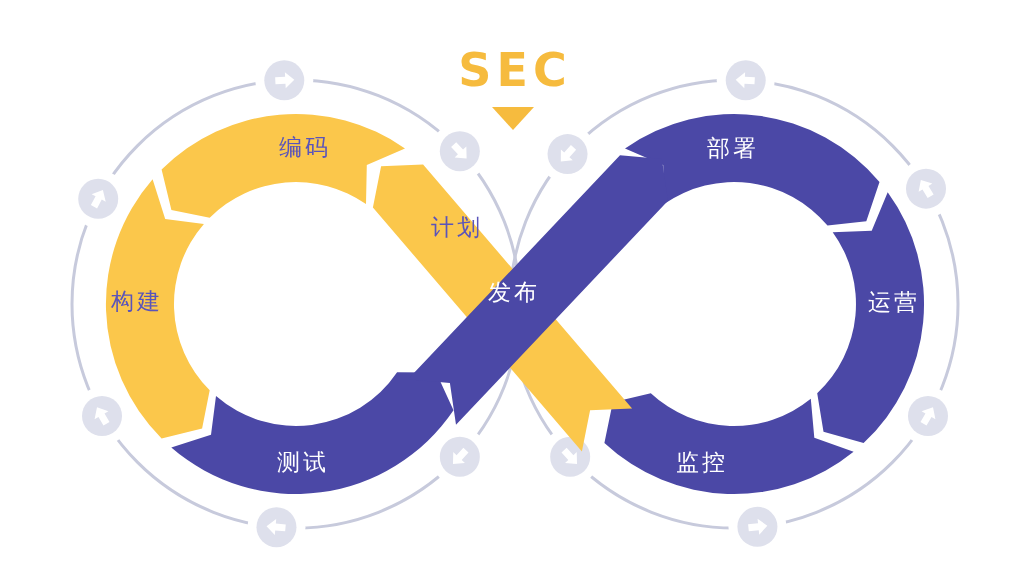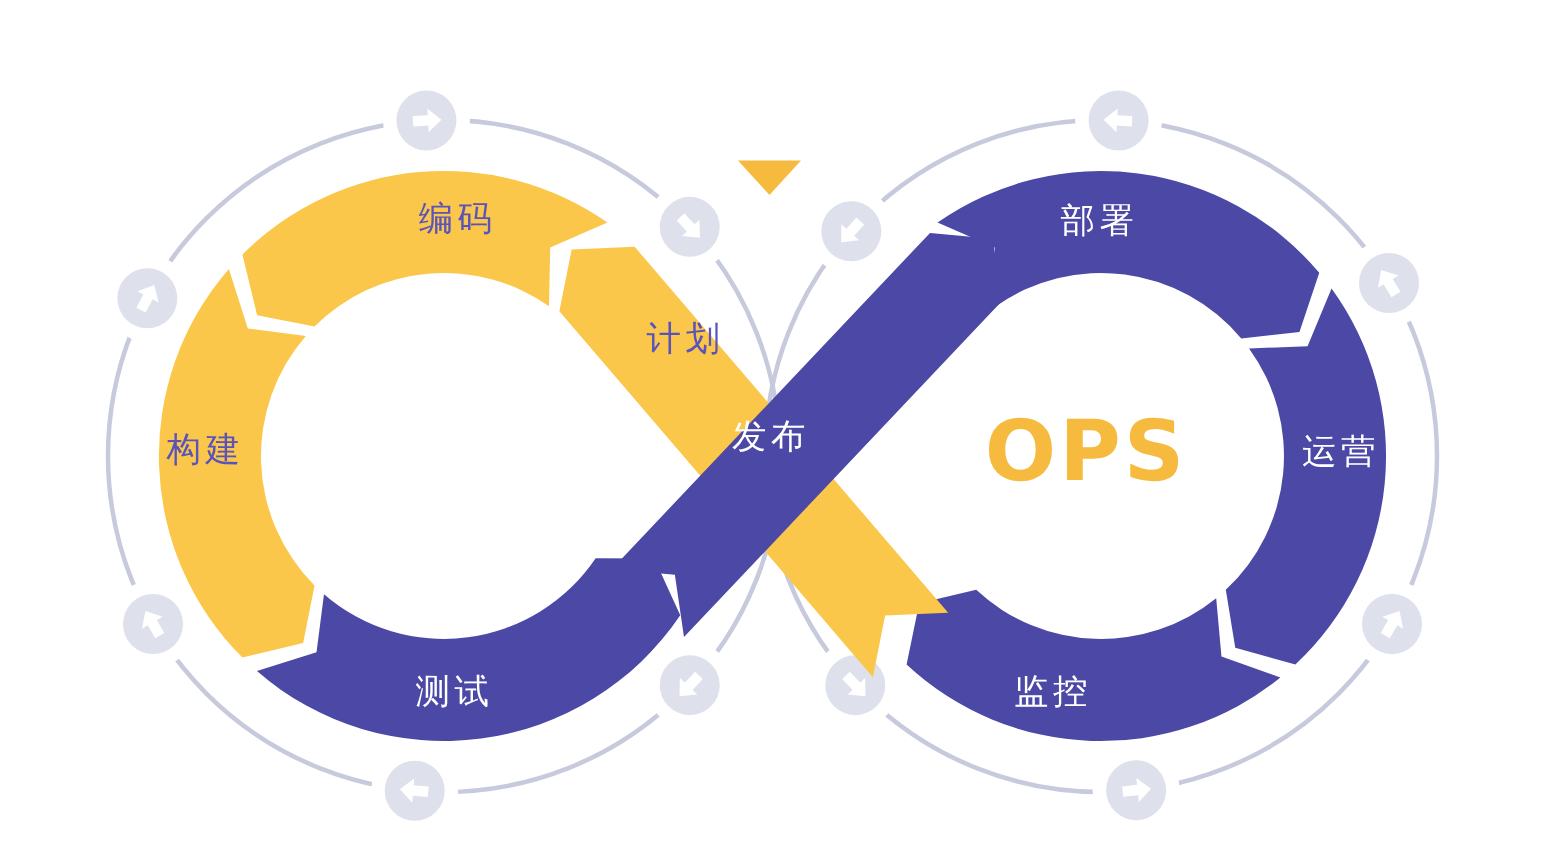--- a/index.html
+++ b/index.html
@@ -73,22 +73,22 @@
       <path d="M 152.6 179.3 A 190 190 0 0 0 161.6 438.4 L 202.1 428.6 L 209.7 390.3 A 122 122 0 0 1 203.9 224.0 L 165.2 219.0 Z" fill="#FBC74B"></path>
       <path d="M 171.3 447.4 A 190 190 0 0 0 453.5 410.2 L 436.2 372.4 L 397.1 372.2 A 122 122 0 0 1 216.0 396.1 L 211.0 434.8 Z" fill="#4B48A6"></path>
       <path d="M 625.0 148.4 A 190 190 0 0 1 879.5 181.9 L 866.3 221.3 L 827.5 225.6 A 122 122 0 0 0 664.0 204.1 L 663.2 165.0 Z" fill="#4B48A6"></path>
       <path d="M 887.7 192.3 A 190 190 0 0 1 863.6 443.0 L 823.5 431.8 L 817.2 393.2 A 122 122 0 0 0 832.7 232.3 L 871.7 230.8 Z" fill="#4B48A6"></path>
       <path d="M 853.6 451.7 A 190 190 0 0 1 604.4 443.0 L 612.8 402.2 L 650.8 393.2 A 122 122 0 0 0 810.8 398.8 L 814.3 437.7 Z" fill="#4B48A6"></path>
       <path d="M 632.1 408.5 L 423.1 164.5 L 381.1 166.3 L 372.9 207.5 L 581.9 451.5 L 590.1 410.3 Z" fill="#FBC74B"></path>
       <path d="M 456.0 424.7 L 668.0 200.7 L 661.9 159.1 L 620.0 155.3 L 408.0 379.3 L 449.9 383.1 Z" fill="#4B48A6"></path>
       <polygon points="492,107 534,107 513,130" fill="#F6BB3E"></polygon>
     </svg>
 
+  <div class="label sec" style="left:515px;top:70px">SEC</div>
 
-  <div class="label big" style="left:724px;top:302px">OPS</div>
 
   <div class="label zh on-yellow" style="left:305px;top:147px">编码</div>
   <div class="label zh on-yellow" style="left:137px;top:301px">构建</div>
   <div class="label zh on-yellow" style="left:457px;top:227px">计划</div>
   <div class="label zh on-purple" style="left:303px;top:462px">测试</div>
 
   <div class="label zh on-purple" style="left:514px;top:292px">发布</div>
   <div class="label zh on-purple" style="left:733px;top:148px">部署</div>
   <div class="label zh on-purple" style="left:894px;top:302px">运营</div>
   <div class="label zh on-purple" style="left:702px;top:462px">监控</div>

